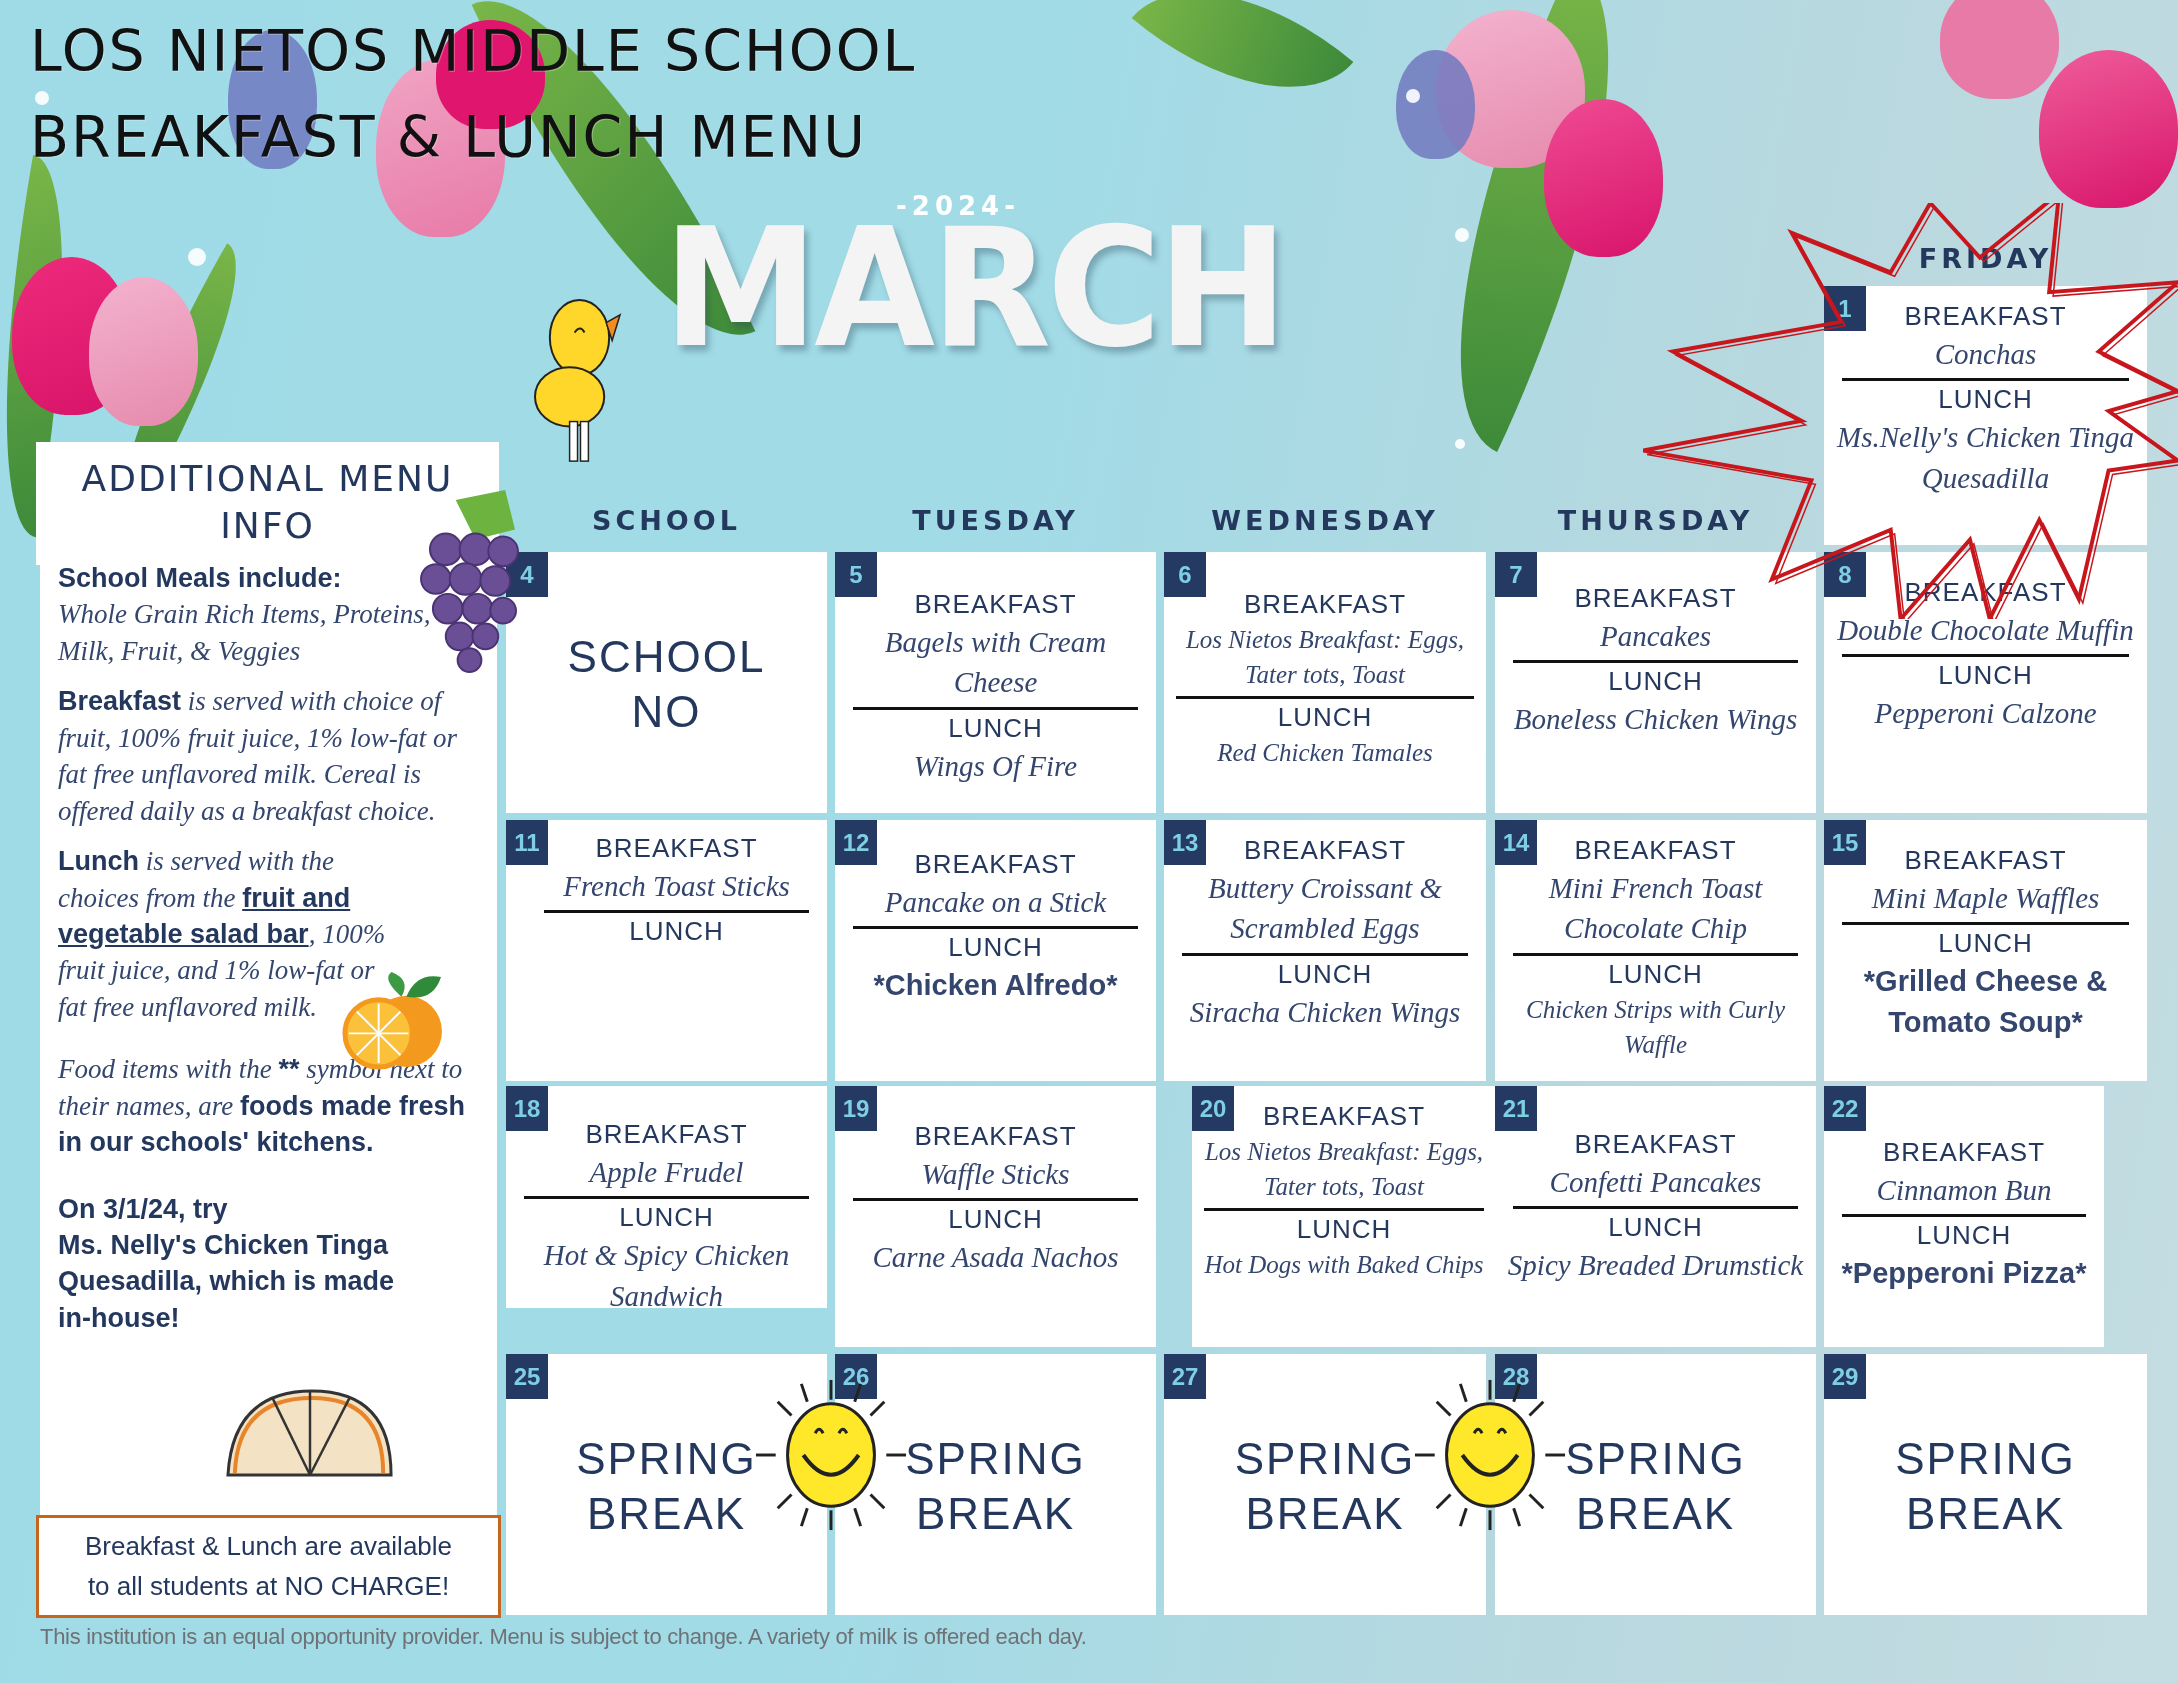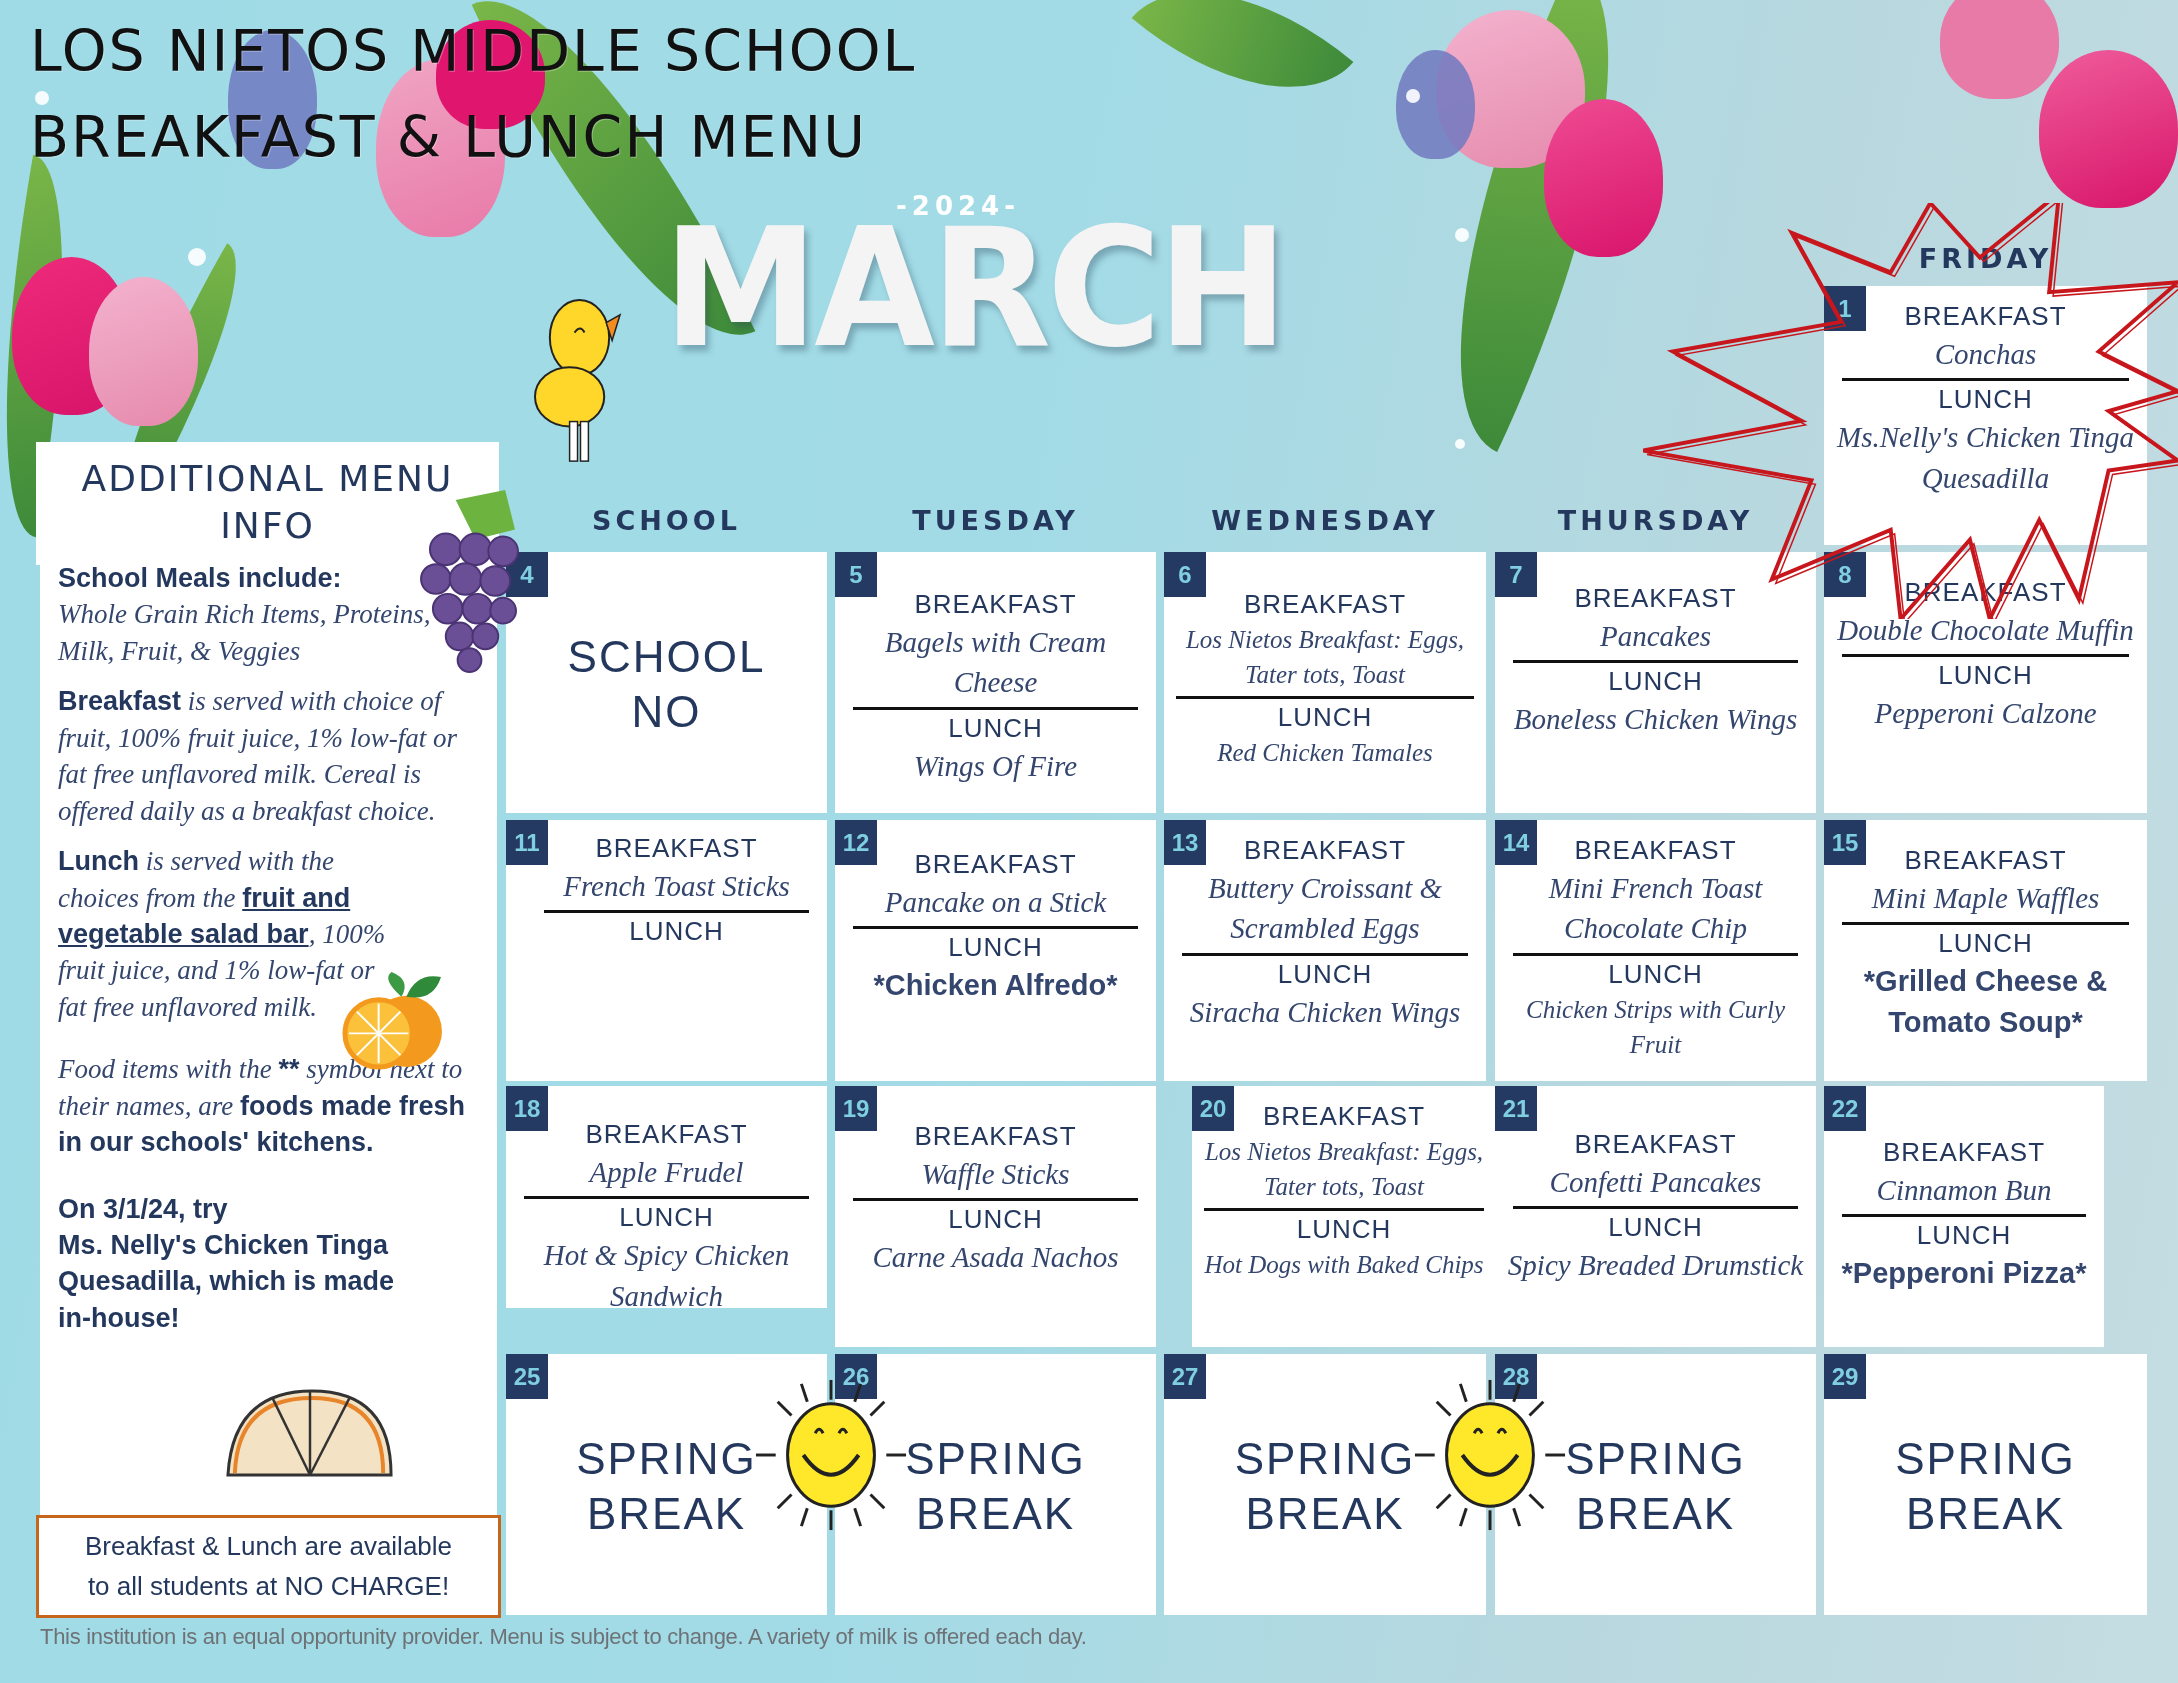--- a/index.html
+++ b/index.html
@@ -227,21 +227,21 @@
     <div class="meal-item">Siracha Chicken Wings</div>
   </div>
 </div>
 <div class="cell" style="left:1495px;top:820px;width:321px;height:261px;">
   <div class="daynum">14</div>
   <div class="cell-body" style="top:14px;">
     <div class="meal-label">BREAKFAST</div>
     <div class="meal-item">Mini French Toast Chocolate Chip</div>
     <div class="divider"></div>
     <div class="meal-label">LUNCH</div>
-    <div class="meal-item small">Chicken Strips with Curly Fruit</div>
+    <div class="meal-item small">Chicken Strips with Curly Waffle</div>
   </div>
 </div>
 <div class="cell" style="left:1824px;top:820px;width:323px;height:261px;">
   <div class="daynum">15</div>
   <div class="cell-body" style="top:24px;">
     <div class="meal-label">BREAKFAST</div>
     <div class="meal-item">Mini Maple Waffles</div>
     <div class="divider"></div>
     <div class="meal-label">LUNCH</div>
     <div class="meal-item bold">*Grilled Cheese &amp; Tomato Soup*</div>

